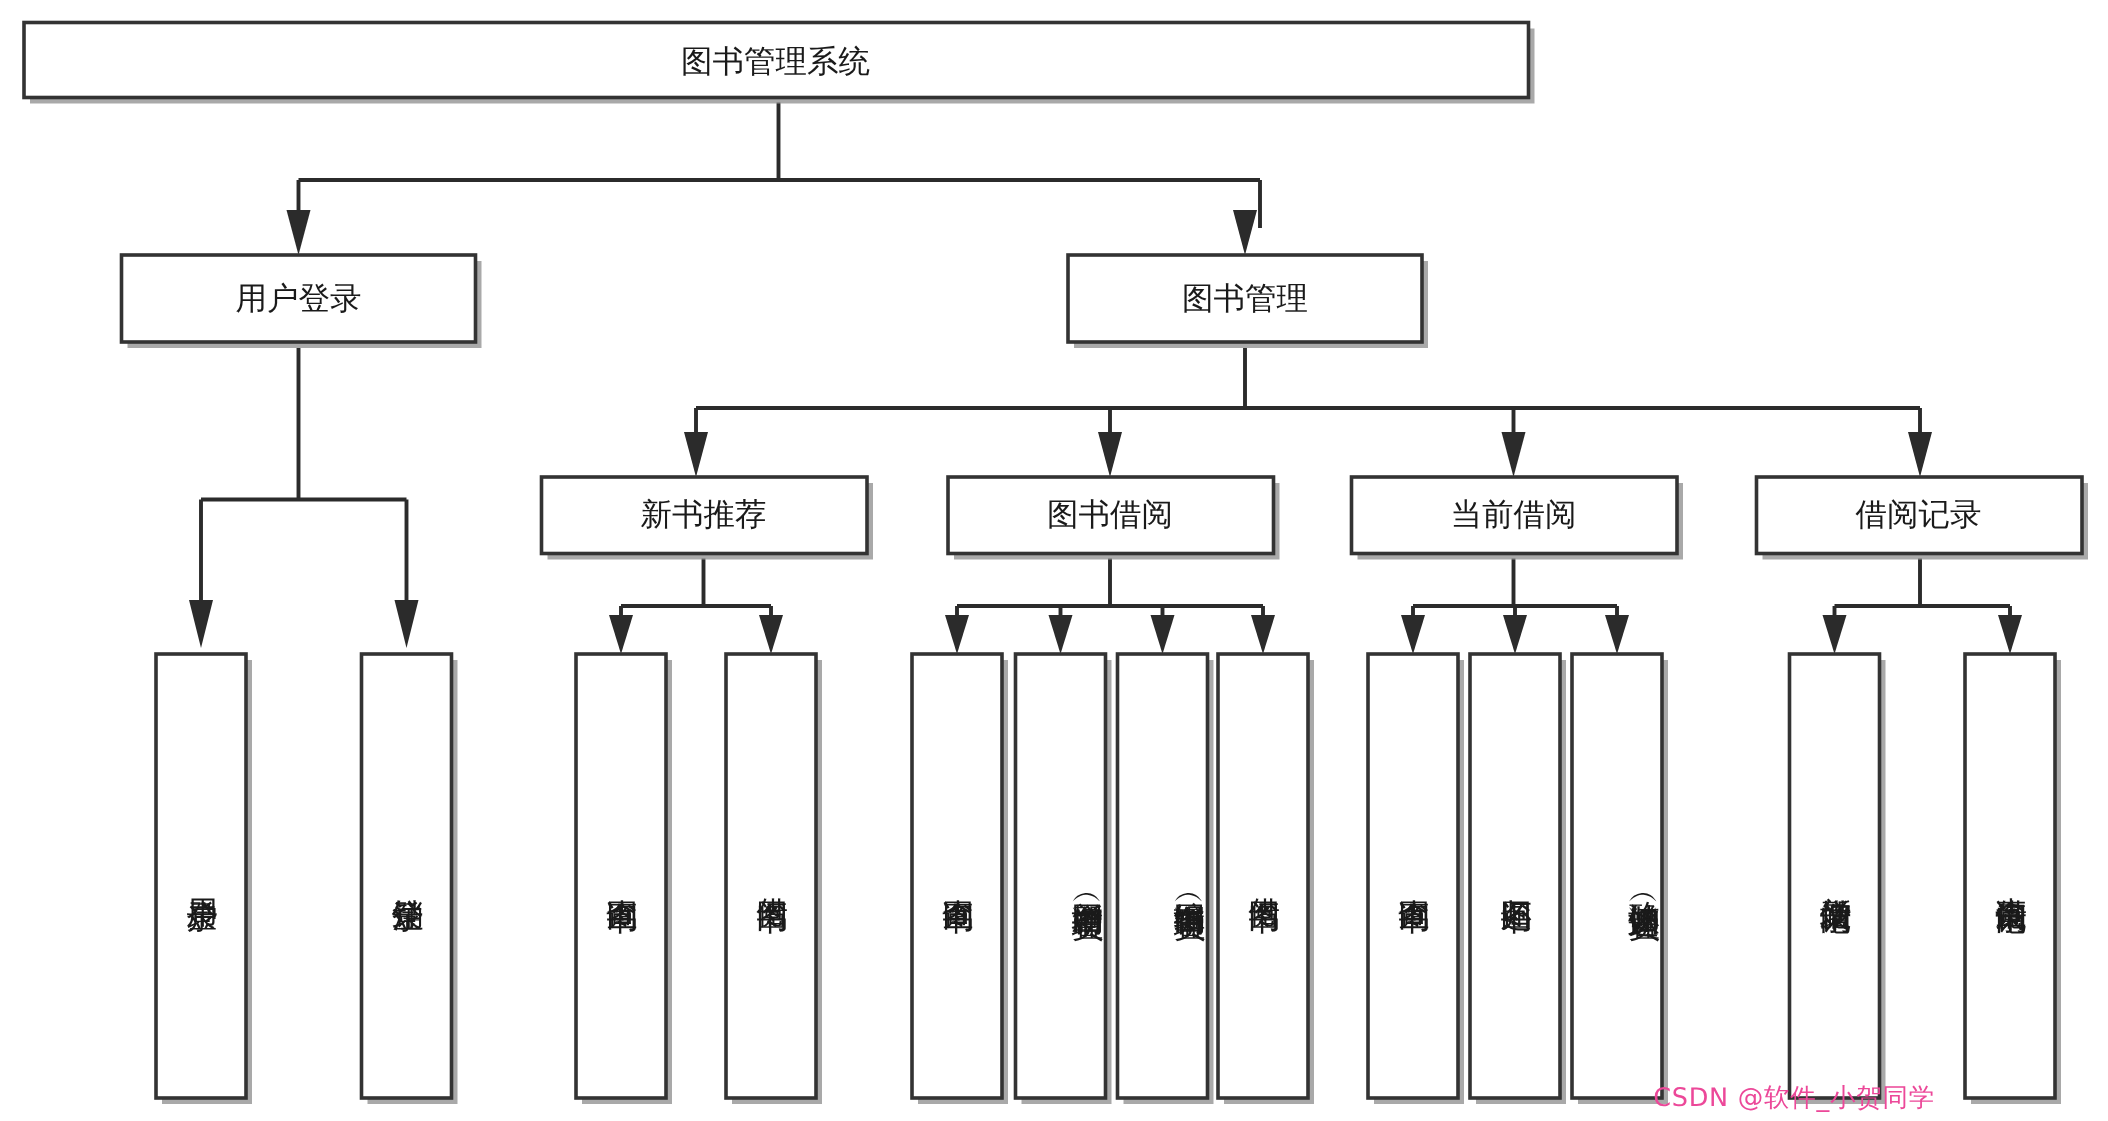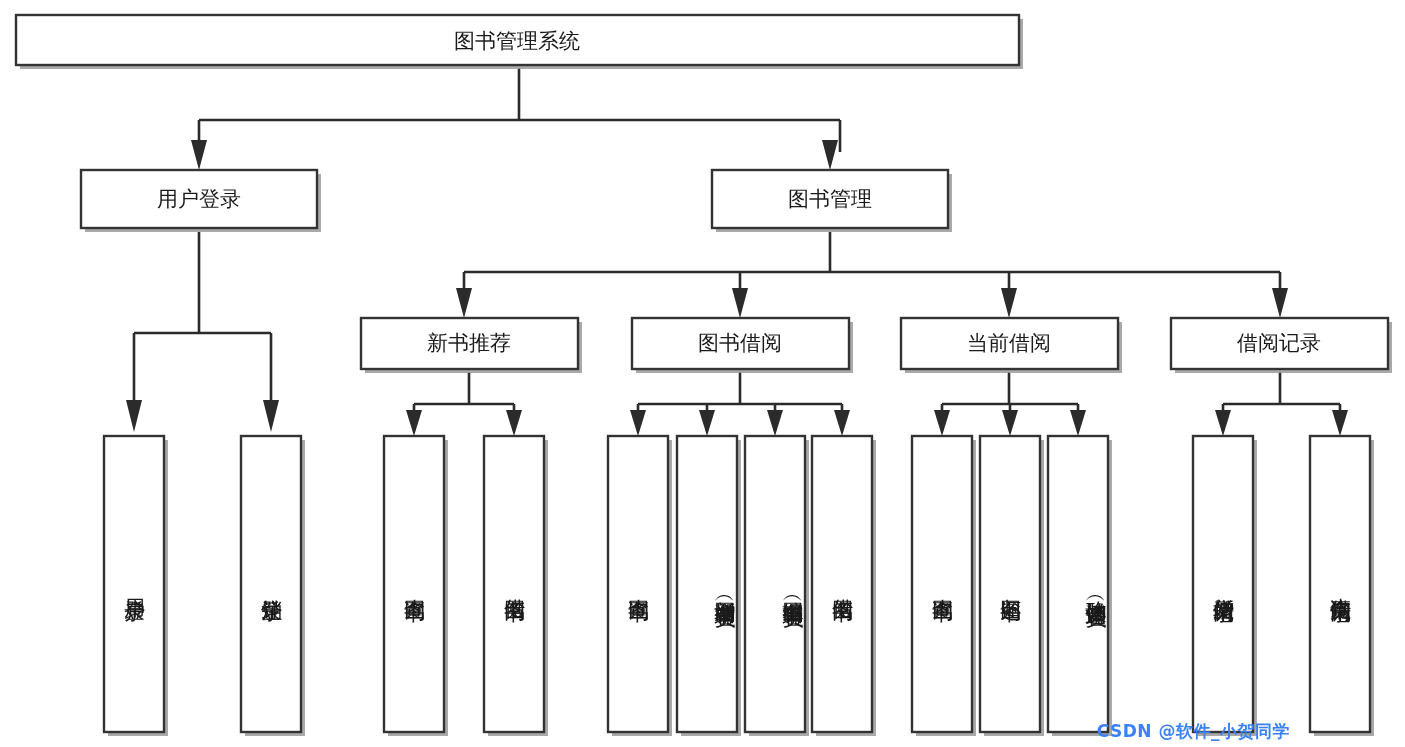--- a/index.html
+++ b/index.html
@@ -63,24 +63,23 @@
     white-space: nowrap;
     text-align: center;
     pointer-events: none;
   }
   .watermark {
     position: absolute;
     right: 10px;
     bottom: 4px;
     font-family: "DejaVu Sans", "Liberation Sans", sans-serif;
     font-size: 17px;
-    color: #3b82f6;
+    color: #ec4899;
     letter-spacing: 0.5px;
     user-select: none;
-    font-weight: bold;
   }
 </style>
 </head>
 <body>
 
 <div id="diagram-root">
 
   <svg class="flow" viewBox="0 0 1405 747">
 
     <g>

